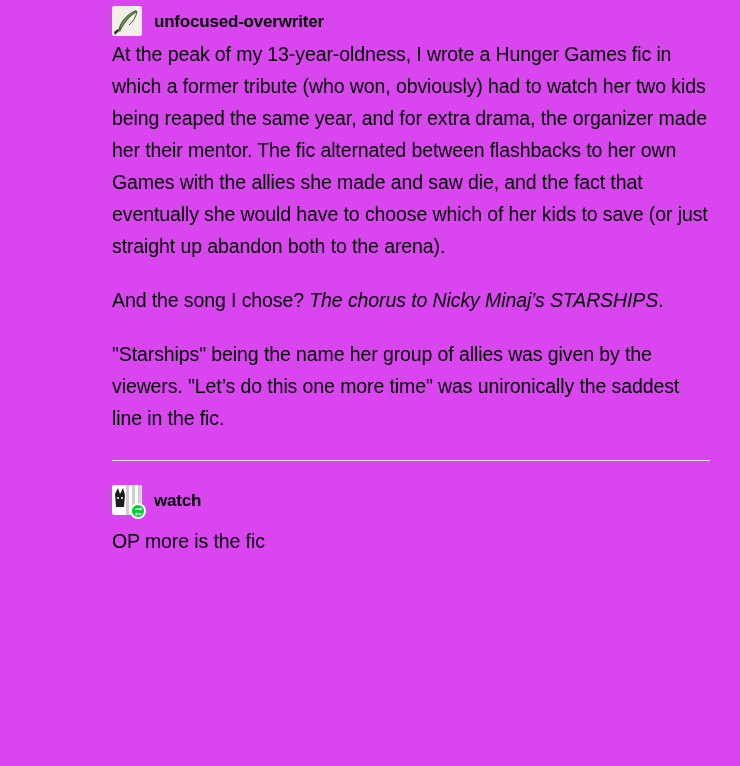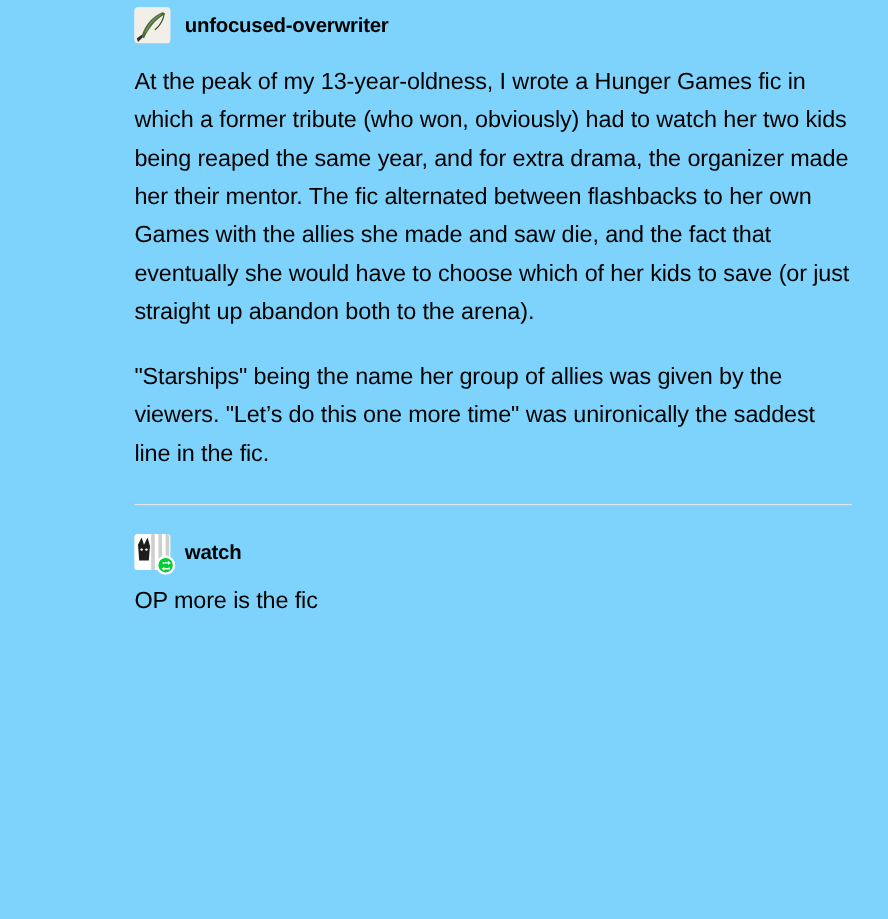--- a/index.html
+++ b/index.html
@@ -11,21 +11,21 @@
     width: 740px;
     height: 766px;
     font-family: "Liberation Sans", sans-serif;
     color: #000000;
     overflow: hidden;
   }
   .page {
     position: relative;
     width: 740px;
     height: 766px;
-    background: #7dd3fc;
+    background: #d946ef;
     box-sizing: border-box;
   }
   .post {
     padding: 0 30px 0 112px;
   }
   
   .post-header {
     display: flex;
     align-items: center;
     height: 34px;
@@ -84,21 +84,21 @@
   }
   .body p:last-child { margin-bottom: 0; }
   .body em {
     font-style: italic;
   }
   .divider {
     border: none;
     border-top: 1px solid #e4e4e4;
     margin: 26px 0 0 0;
   }
-  .first-block { margin-top: 14px; }
+  .first-block { }
   .second-post .body { margin-top: 8px; }
   .second-post { margin-top: 18px; }
 </style>
 </head>
 <body>
 
 <div class="page">
 
   <div class="post">
 
@@ -112,20 +112,21 @@
             <path d="M22 6 C17 9 12 14 9 21" stroke="#6f9157" stroke-width="1.2" fill="none"></path>
             <path d="M25 5 C24 11 21 16 17 19" stroke="#3d5a2d" stroke-width="1" fill="none"></path>
           </svg>
         </div>
       </div>
       <div class="username">unfocused-overwriter</div>
     </div>
 
     <div class="body first-block">
       <p>At the peak of my 13-year-oldness, I wrote a Hunger Games fic in which a former tribute (who won, obviously) had to watch her two kids being reaped the same year, and for extra drama, the organizer made her their mentor. The fic alternated between flashbacks to her own Games with the allies she made and saw die, and the fact that eventually she would have to choose which of her kids to save (or just straight up abandon both to the arena).</p>
+      <p><span>And the song I chose? </span><em>The chorus to Nicky Minaj’s STARSHIPS</em><span>.</span></p>
       <p>"Starships" being the name her group of allies was given by the viewers. "Let’s do this one more time" was unironically the saddest line in the fic.</p>
     </div>
 
     <hr class="divider">
   </div>
 
   <div class="post second-post">
 
     <div class="post-header">
       <div class="avatar-wrap">

